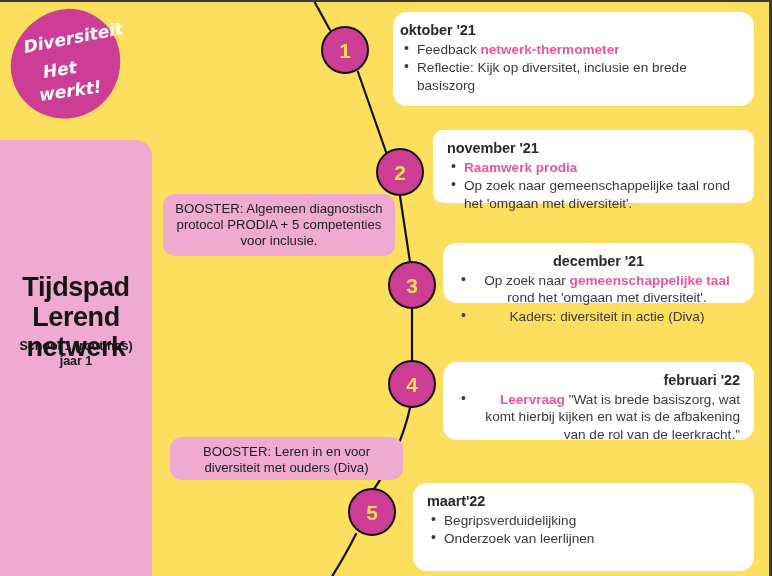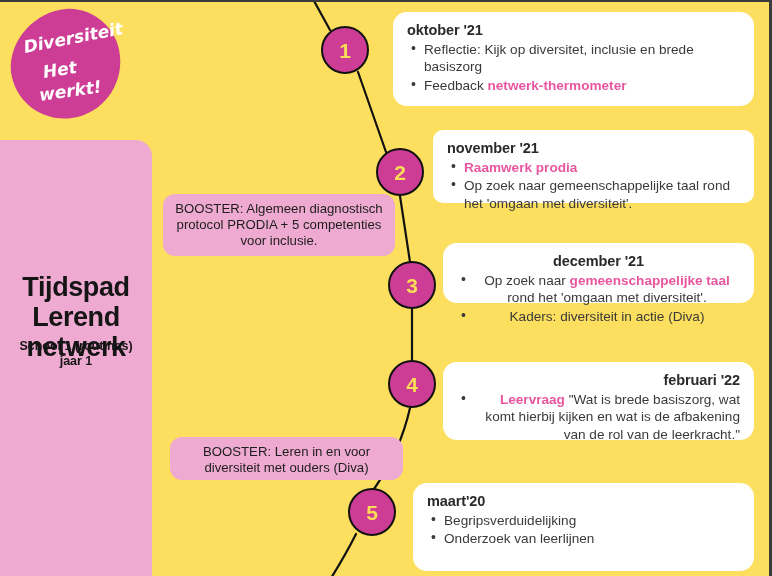--- a/index.html
+++ b/index.html
@@ -187,25 +187,25 @@
   <div class="milestone" style="left:388px; top:259px;">
       <span>3</span>
     </div>
   <div class="milestone" style="left:388px; top:358px;">
       <span>4</span>
     </div>
   <div class="milestone" style="left:348px; top:486px;">
       <span>5</span>
     </div>
 
-  <div class="card" style="left:393px; top:10px; width:361px; height:94px;">
+  <div class="card" style="left:393px; top:10px; width:361px; height:94px;padding-left:7px;">
     <div class="card-title">oktober '21</div>
     <ul>
+      <li><span>Feedback </span><span class="accent">netwerk-thermometer</span><span></span></li>
       <li><span> Reflectie: Kijk op diversitet, inclusie en brede basiszorg</span><span class="accent"></span><span></span></li>
-      <li><span>Feedback </span><span class="accent">netwerk-thermometer</span><span></span></li>
     </ul>
   </div>
 
   <div class="card" style="left:433px; top:128px; width:321px; height:73px;border-radius:10px;">
     <div class="card-title">november '21</div>
     <ul>
       <li><span></span><span class="accent">Raamwerk prodia</span><span></span></li>
       <li><span>Op zoek naar gemeenschappelijke taal rond het 'omgaan met diversiteit'.</span><span class="accent"></span><span></span></li>
     </ul>
   </div>
@@ -219,21 +219,21 @@
   </div>
 
   <div class="card" style="left:443px; top:360px; width:311px; height:78px;text-align:right;">
     <div class="card-title">februari '22</div>
     <ul>
       <li><span></span><span class="accent">Leervraag</span><span> "Wat is brede basiszorg, wat komt hierbij kijken en wat is de afbakening van de rol van de leerkracht."</span></li>
     </ul>
   </div>
 
   <div class="card" style="left:413px; top:481px; width:341px; height:88px;">
-    <div class="card-title">maart'20</div>
+    <div class="card-title">maart'22</div>
     <ul>
       <li><span>Begripsverduidelijking</span><span class="accent"></span><span></span></li>
       <li><span>Onderzoek van leerlijnen</span><span class="accent"></span><span></span></li>
     </ul>
   </div>
 
   <div class="booster" style="left:163px; top:192px; width:232px; height:62px;">BOOSTER: Algemeen diagnostisch protocol PRODIA +  5 competenties voor inclusie.</div>
 
   <div class="booster" style="left:170px; top:435px; width:233px; height:43px;">BOOSTER: Leren in en voor diversiteit met ouders (Diva)</div>
 

